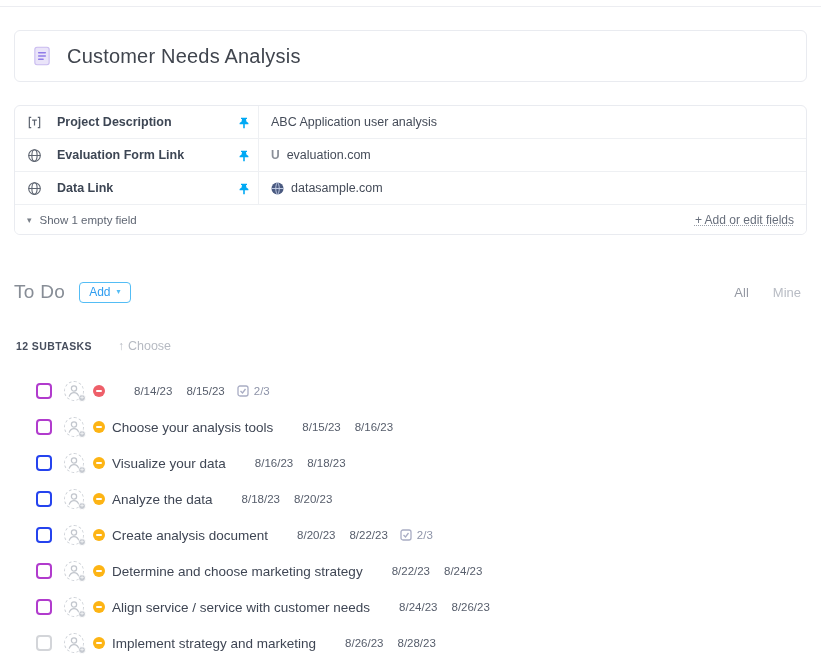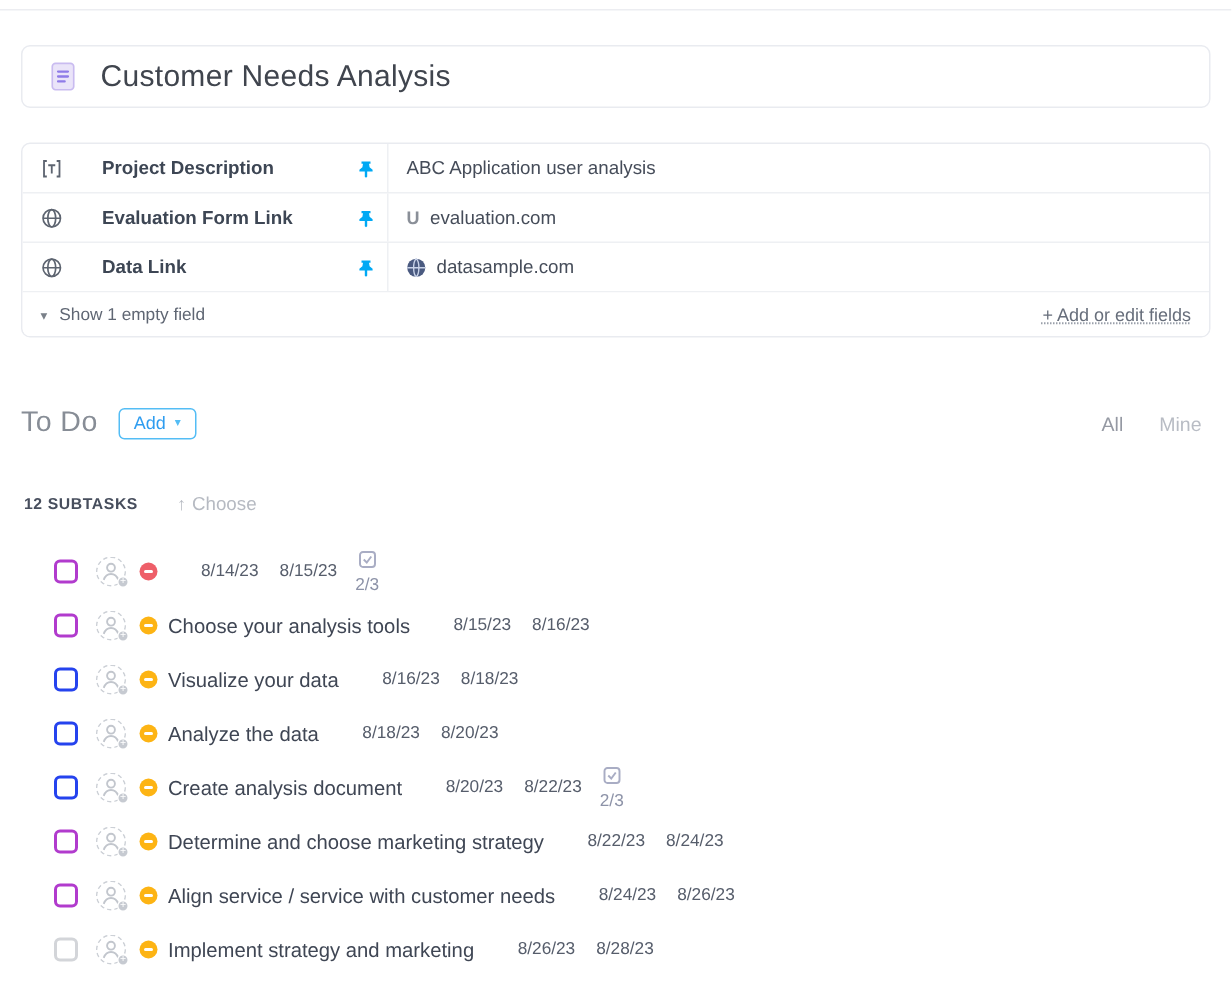--- a/index.html
+++ b/index.html
@@ -2,29 +2,29 @@
 <html><head>
 <meta charset="utf-8">
 <style>
   * { margin:0; padding:0; box-sizing:border-box; }
   html,body { width:821px; height:656px; background:#fff; overflow:hidden;
               font-family:"Liberation Sans", sans-serif; color:#3f4654; }
   .top-divider { border-top:1px solid #ecedf1; margin-top:6px; }
   .page { padding:0 14px; }
 
   
-  .title-card { margin-top:23px; height:42px; border:1px solid #e9ebf0; border-radius:6px;
+  .title-card { margin-top:23px; height:52px; border:1px solid #e9ebf0; border-radius:6px;
                 display:flex; align-items:center; padding:0 16px; gap:14px; background:#fff; }
   .title-card .doc { width:22px; height:22px; flex:0 0 auto; }
   .title-card h1 { font-size:20px; font-weight:400; color:#40454e; letter-spacing:.2px; }
 
   
   .fields-card { margin-top:23px; border:1px solid #e9ebf0; border-radius:6px; overflow:hidden; background:#fff; }
   .field-row { display:flex; align-items:stretch; height:33px; border-bottom:1px solid #eef0f3; }
-  .field-label-cell { width:244px; flex:0 0 auto; display:flex; align-items:center; gap:26px;
+  .field-label-cell { width:244px; flex:0 0 auto; display:flex; align-items:center; gap:15px;
                       padding:0 8px 0 12px; border-right:1px solid #eef0f3; }
   .field-label-cell .f-icon { width:15px; height:15px; flex:0 0 auto; display:flex; }
   .field-label-cell .f-label { flex:1; font-size:12.5px; font-weight:600; color:#3d4654; }
   .pin { width:12px; height:13px; display:flex; cursor:pointer; }
   .field-value-cell { flex:1; display:flex; align-items:center; gap:7px; padding:0 12px; }
   .field-value-cell .v-text { font-size:12.5px; color:#454c59; }
   .fav-u { font-size:12px; font-weight:700; color:#8a8f98; }
   .fav-globe { width:13px; height:13px; display:flex; }
 
   .footer-row { display:flex; align-items:center; justify-content:space-between;
@@ -64,21 +64,21 @@
                     background:#c6cad1; border:1px solid #fff; border-radius:50%; color:#fff;
                     font-size:7px; line-height:6px; text-align:center; }
   .prio { width:12px; height:12px; border-radius:50%; margin-left:9px; position:relative;
           flex:0 0 auto; cursor:pointer; }
   .prio::after { content:""; position:absolute; left:3px; top:5px; width:6px; height:2px;
                  background:#fff; border-radius:1px; }
   .task-title { margin-left:7px; font-size:13.5px; color:#3f4654; cursor:pointer; white-space:nowrap; }
   .task-date { margin-left:29px; font-size:11.5px; color:#565d6b; cursor:pointer; }
   .task-date + .task-date { margin-left:14px; }
   .checklist { margin-left:12px; display:flex; align-items:center; gap:5px; font-size:11.5px;
-               color:#8d93a8; cursor:pointer;flex-direction:column; }
+               color:#8d93a8; cursor:pointer; }
   .checklist svg { width:12px; height:12px; }
 </style>
 </head>
 <body>
 
 <div class="top-divider"></div>
 <div class="page">
 
   <div class="title-card">
     <span class="doc">

